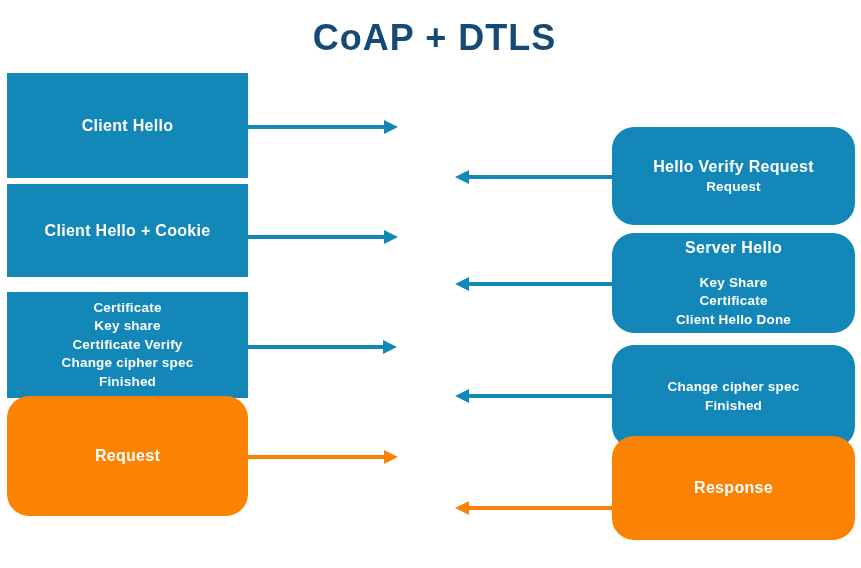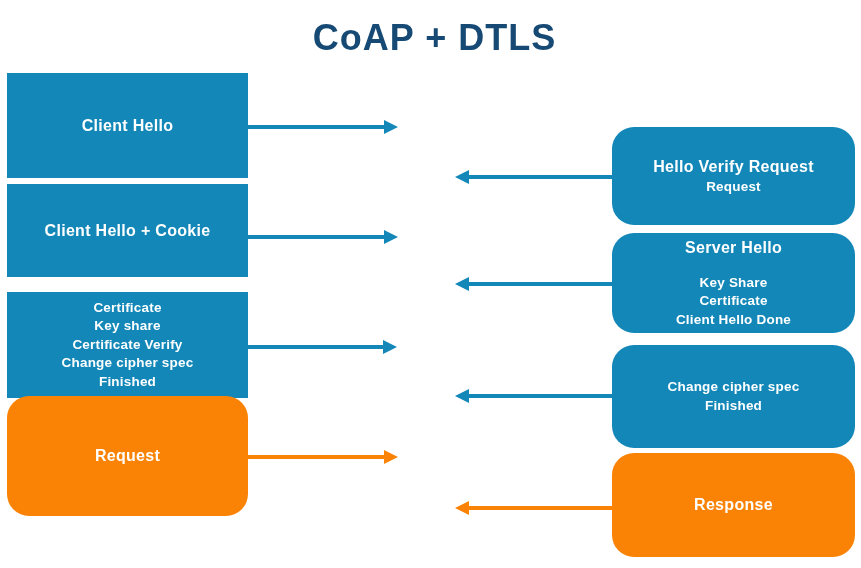--- a/index.html
+++ b/index.html
@@ -29,21 +29,21 @@
   .lb{left:7px;width:241px;}
   .lb1{top:73px;height:105px;}
   .lb2{top:184px;height:93px;}
   .lb3{top:292px;height:106px;}
   .lb4{top:396px;height:120px;border-radius:22px;}
   
   .rb{left:612px;width:243px;border-radius:22px;}
   .rb1{top:127px;height:98px;}
   .rb2{top:233px;height:100px;}
   .rb3{top:345px;height:103px;}
-  .rb4{top:453px;height:104px;}
+  .rb4{top:436px;height:104px;}
   .rb2 .big{margin-bottom:15px;}
   
   .arrow{position:absolute;height:14px;}
   .arrow::before{content:"";position:absolute;top:5px;height:4px;background:var(--c);}
   .arrow.right::before{left:0;right:12px;}
   .arrow.right::after{
     content:"";position:absolute;right:0;top:0;width:0;height:0;
     border-left:14px solid var(--c);border-top:7px solid transparent;border-bottom:7px solid transparent;
   }
   .arrow.left::before{left:12px;right:0;}

